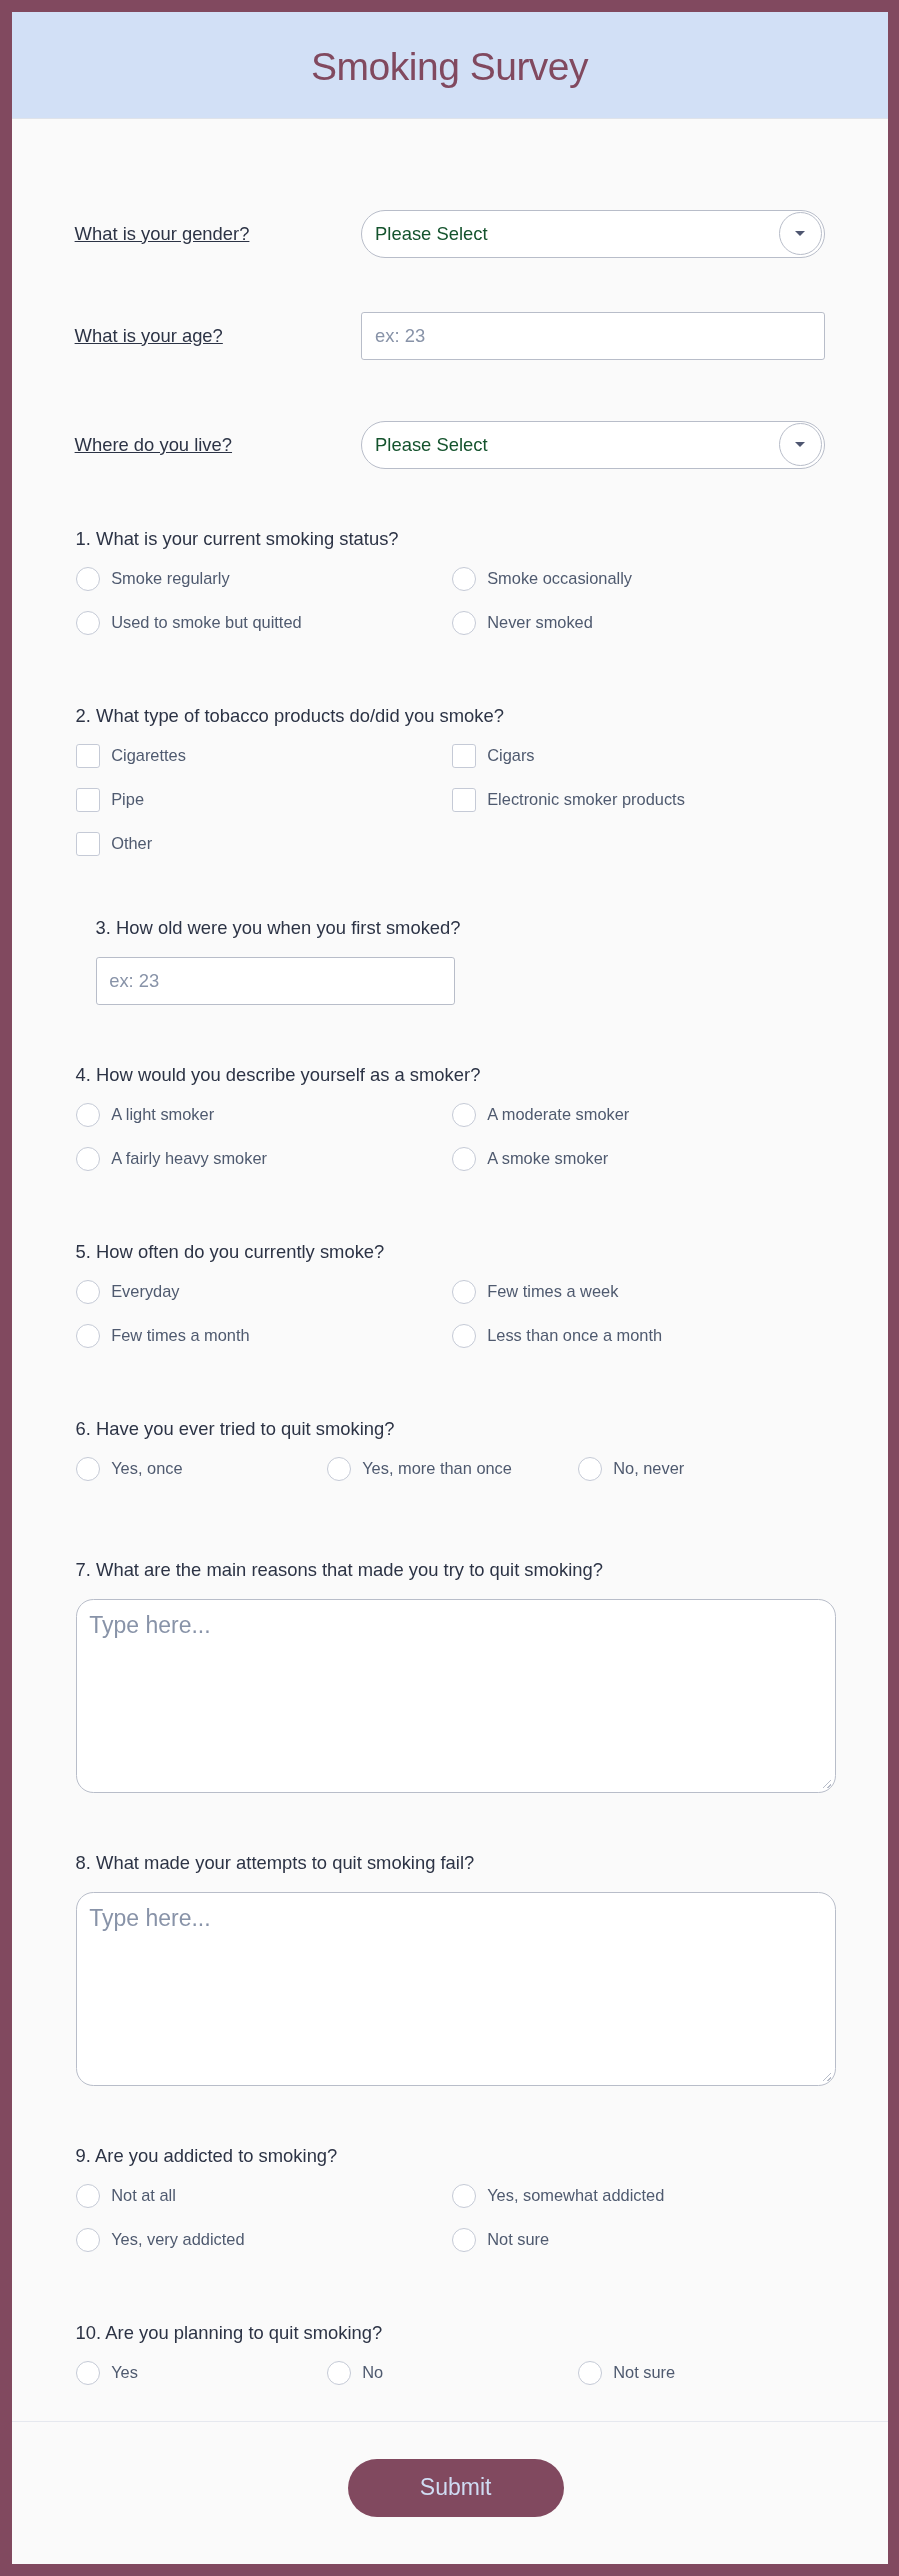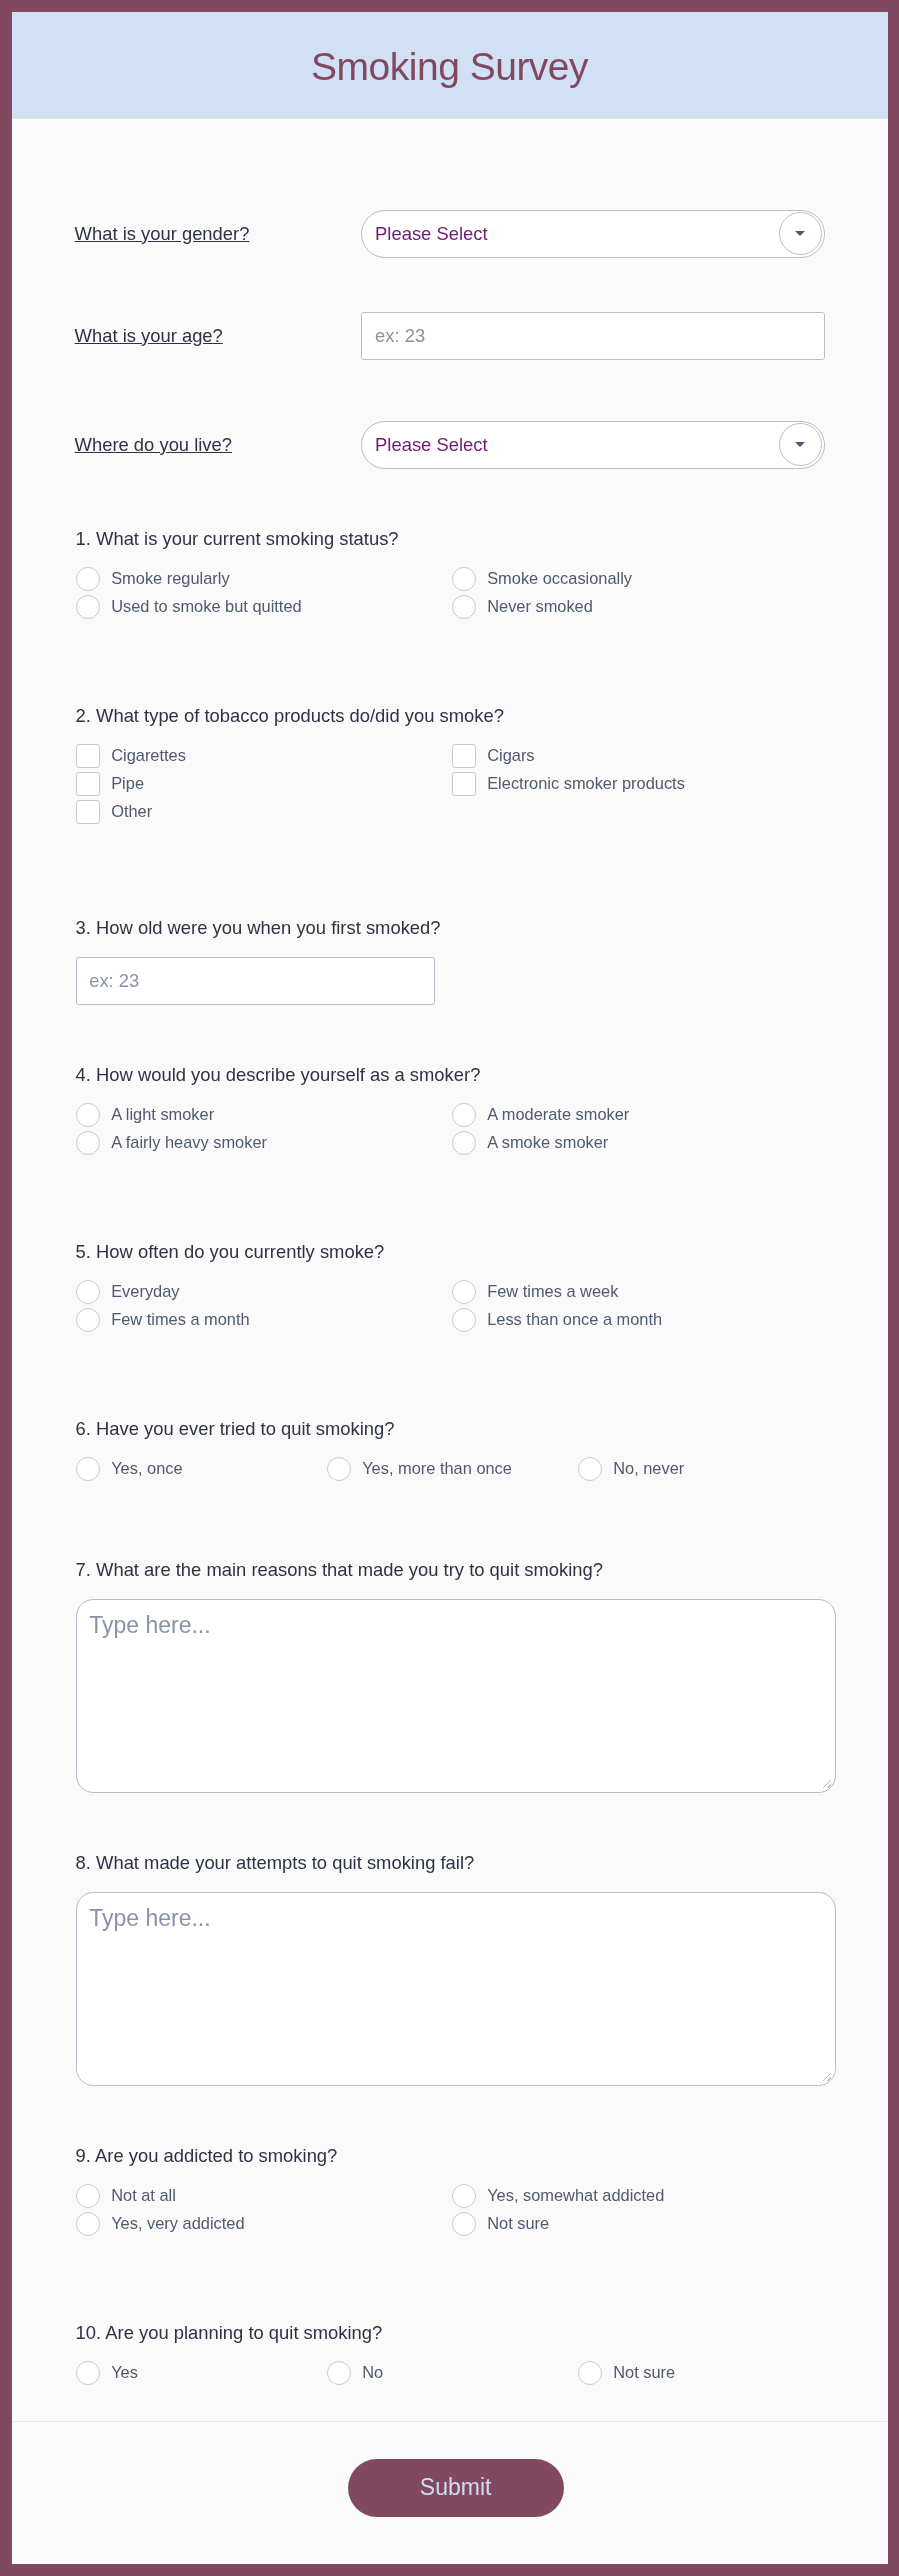--- a/index.html
+++ b/index.html
@@ -43,21 +43,21 @@
     text-decoration: underline;
   }
   .select {
     width: 464px; height: 48px;
     border: 1px solid #b8bdc9;
     border-radius: 24px;
     background: #fff;
     display: flex; align-items: center;
     padding-left: 13.5px;
     font-size: 18.4px;
-    color: #701a75;
+    color: #14532d;
     position: relative;
     text-align: center;
   }
   .select .chev {
     position: absolute;
     right: 1.9px; top: 1.9px;
     width: 43px; height: 43px;
     border: 1px solid #b8bdc9;
     border-radius: 50%;
     display: flex; align-items: center; justify-content: center;
@@ -86,21 +86,21 @@
   }
   .q .qlabel {
     font-size: 18.4px;
     color: #2c3345;
     height: 25px;
     line-height: 25px;
   }
   .opts {
     margin-top: 15.5px;
     display: grid;
-    row-gap: 3px;
+    row-gap: 19px;
   }
   .opts.two { grid-template-columns: 376px 376px; }
   .opts.three { grid-template-columns: 251px 251px 251px; }
   .opt {
     display: flex; align-items: center;
     height: 25px;
     font-size: 16.4px;
     color: #4f5a6f;
   }
   .radio {
@@ -236,21 +236,21 @@
           <span class="check"></span>
           <span>Electronic smoker products</span>
         </label>
       <label class="opt">
           <span class="check"></span>
           <span>Other</span>
         </label>
     </div>
   </div>
 
-  <div class="q" style="top:903px;">
+  <div class="q" style="top:903px;margin-left:20px;">
     <div class="qlabel">3. How old were you when you first smoked?</div>
     <div class="smallbox">ex: 23</div>
   </div>
 
   <div class="q" style="top:1050px;">
     <div class="qlabel">4. How would you describe yourself as a smoker?</div>
     <div class="opts two">
       <label class="opt">
           <span class="radio"></span>
           <span>A light smoker</span>

